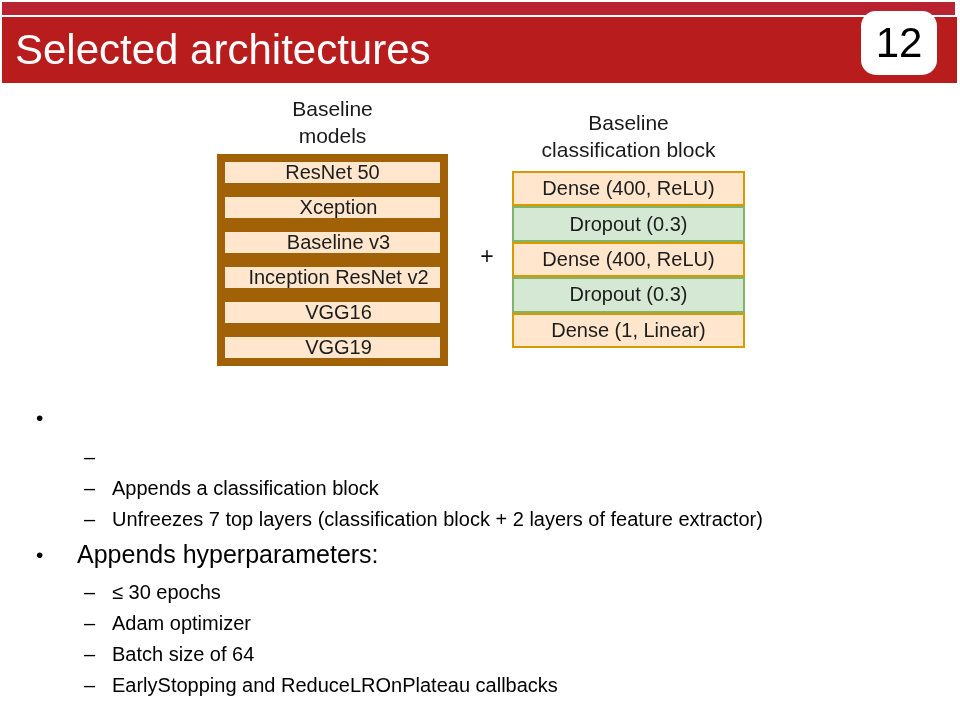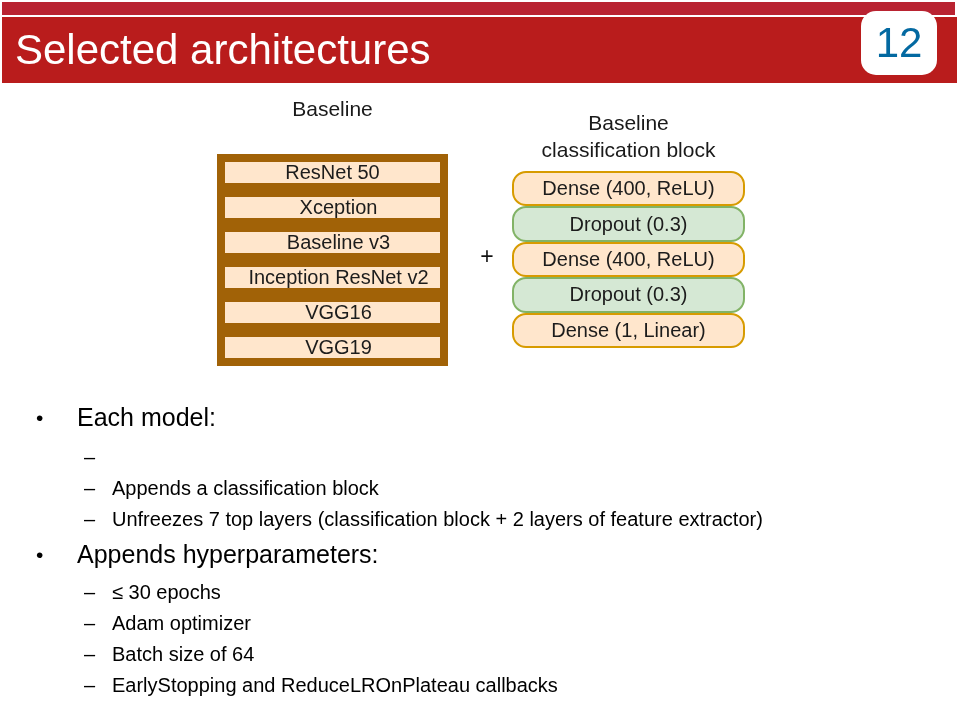--- a/index.html
+++ b/index.html
@@ -41,21 +41,21 @@
     top: 11px; left: 861px;
     width: 76px; height: 64px;
     background: #ffffff;
     border-radius: 15px;
     display: flex;
     align-items: center;
     justify-content: center;
     z-index: 5;
   }
   .page-badge span {
-    color: #0369a1;
+    color: #000000;
     font-size: 42px;
   }
 
   
   .dlabel {
     position: absolute;
     text-align: center;
     font-size: 21px;
     line-height: 27px;
     color: #1a1a1a;
@@ -75,21 +75,21 @@
     color: #1c1c1c;
     white-space: nowrap;
   }
   .models-stack .row {
     height: 37px;
     border: 8px solid #a16207;
     background: #FFE6CC;
   }
   .models-stack .row + .row { margin-top: -2px; padding-left: 12px; }
 
-  .class-stack .row { height: 35.4px; border-radius: 14px; }
+  .class-stack .row { height: 35.4px; }
   .row.orange { border: 2px solid #D79B00; background: #FFE6CC; }
   .row.green  { border: 2px solid #82B366; background: #D5E8D4; }
 
   .plus {
     position: absolute;
     left: 471px; top: 243px;
     width: 32px;
     text-align: center;
     font-size: 23px;
     color: #111111;
@@ -134,20 +134,21 @@
   <div class="red-bar"></div>
   <div class="blue-band">
     <span class="slide-title">Selected architectures</span>
   </div>
   <div class="page-badge">
     <span>12</span>
   </div>
 
   <div class="dlabel models-label">
     <div>Baseline</div>
+    <div>models</div>
   </div>
   <div class="stack models-stack">
     <div class="row">ResNet 50</div>
     <div class="row">Xception</div>
     <div class="row">Baseline v3</div>
     <div class="row">Inception ResNet v2</div>
     <div class="row">VGG16</div>
     <div class="row">VGG19</div>
   </div>
 
@@ -162,21 +163,20 @@
     <div class="row green">Dropout (0.3)</div>
     <div class="row orange">Dense (400, ReLU)</div>
     <div class="row green">Dropout (0.3)</div>
     <div class="row orange">Dense (1, Linear)</div>
   </div>
 
   <div class="bullets">
 
     <div class="b1">
       <span class="marker">•</span>
-      <span class="btext">Each model:</span>
     </div>
     <div class="b2">
       <span class="marker">–</span>
     </div>
     <div class="b2">
       <span class="marker">–</span>
       <span class="btext">Appends a classification block</span>
     </div>
     <div class="b2">
       <span class="marker">–</span>

